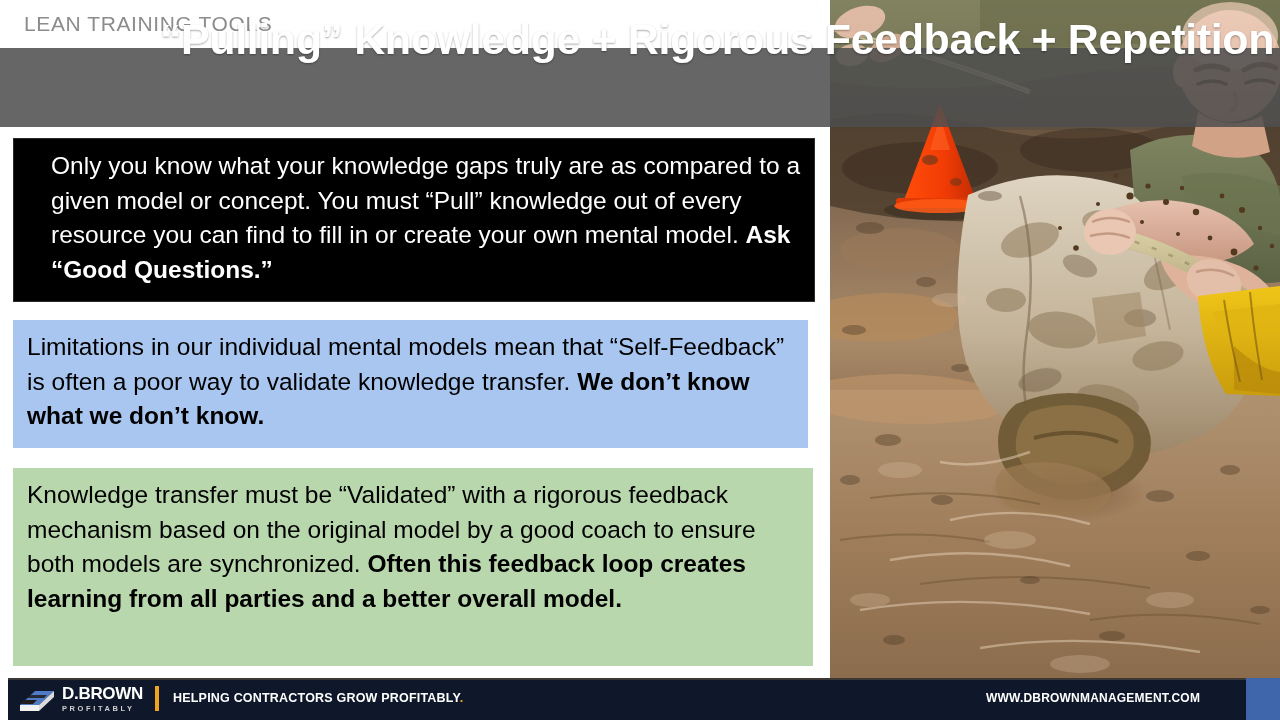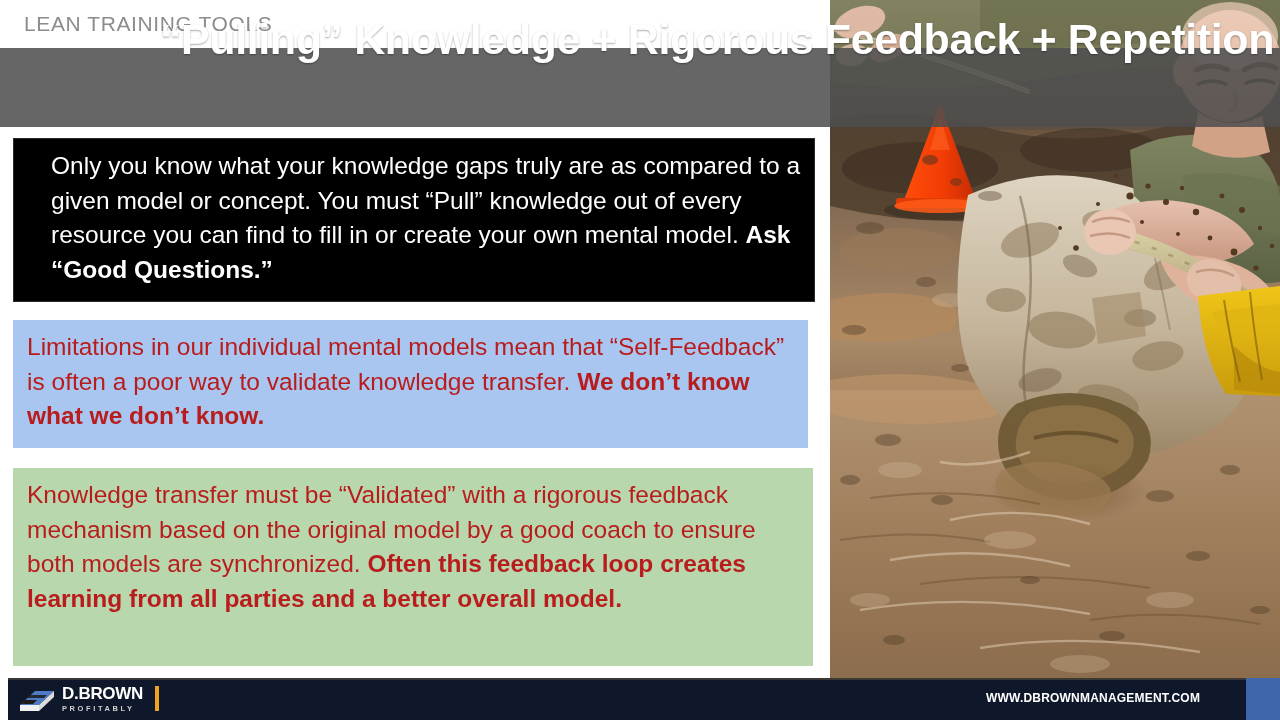--- a/index.html
+++ b/index.html
@@ -43,21 +43,21 @@
     font-size:43px; font-weight:bold; color:#ffffff;
     letter-spacing:-0.4px; white-space:nowrap; line-height:68px;
     text-shadow:0 1px 2px rgba(0,0,0,.35);
     z-index:6;
     text-align:right;
   }
 
   
   .content-box {
     position:absolute; left:13px;
-    font-size:24.5px; line-height:34.5px; color:#b91c1c;
+    font-size:24.5px; line-height:34.5px; color:#000000;
     padding:10px 14px 8px 14px;
   }
   .content-box b { font-weight:bold; }
 
   #box-black {
     top:138px; width:802px; height:164px;
     background:#000000; color:#ffffff;
     border:1px solid #2b2b2b;
     padding-left:37px;
   }
@@ -362,17 +362,18 @@
     </svg>
   </div>
 
   <div id="logo-wordmark">
     <div id="logo-name">D.BROWN</div>
     <div id="logo-sub">PROFITABLY</div>
   </div>
 
   <div id="footer-divider"></div>
 
+  <div id="footer-tagline"><span>HELPING CONTRACTORS GROW PROFITABLY</span><span class="dot">.</span></div>
 
   <div id="footer-url">WWW.DBROWNMANAGEMENT.COM</div>
 
   <div id="footer-blue-block"></div>
 </div>
 
 </body></html>

